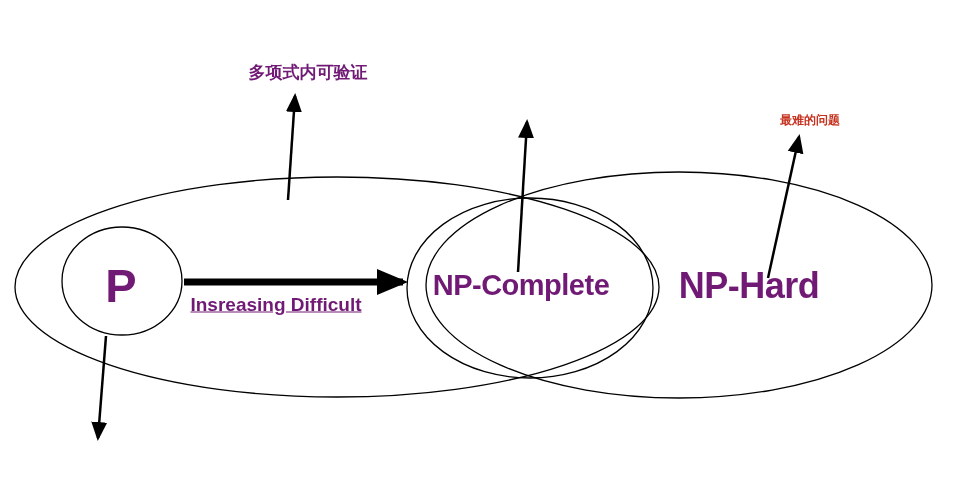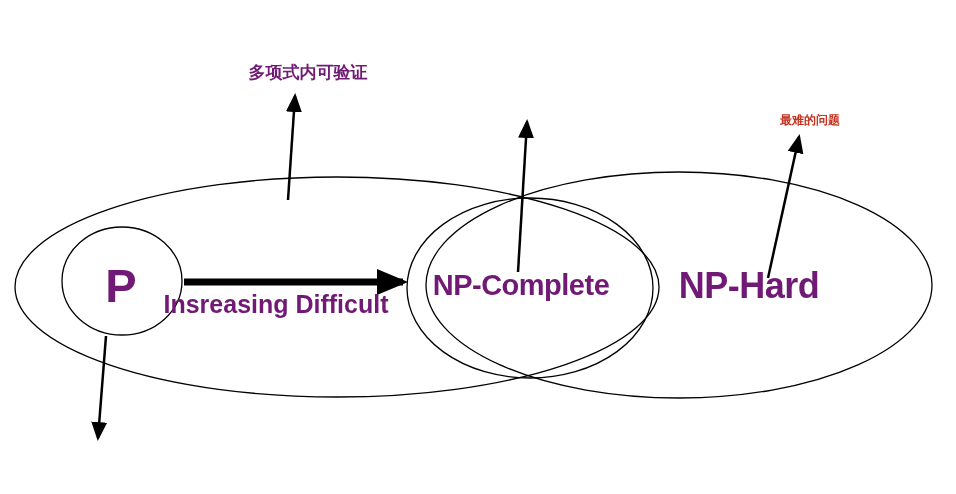--- a/index.html
+++ b/index.html
@@ -25,21 +25,21 @@
     transform: translate(-50%, -50%);
     font-weight: bold;
     color: #701a75;
     white-space: nowrap;
     line-height: 1;
   }
   #np-label        { left: 293px; top: 222px; font-size: 42px; letter-spacing: -1px; }
   #p-label         { left: 121px; top: 285px; font-size: 47px; }
   #npc-label       { left: 521px; top: 285px; font-size: 29px; letter-spacing: -0.5px; }
   #nphard-label    { left: 749px; top: 286px; font-size: 36px; letter-spacing: -0.5px; }
-  #difficulty-label{ left: 276px; top: 304px; font-size: 25px; }
+  #difficulty-label{ left: 276px; top: 304px; font-size: 19px; text-decoration: underline; }
   #ann-np          { left: 308px; top: 72px;  font-size: 17px; }
   #ann-npc         { left: 552px; top: 108px; font-size: 17px; }
   #ann-nph1        { left: 808px; top: 96px;  font-size: 16px; }
   #ann-nph2        { left: 810px; top: 120px; font-size: 12px; }
   #ann-p           { left: 120px; top: 463px; font-size: 20px; }
 </style>
 </head>
 <body>
 
 <div class="canvas">

